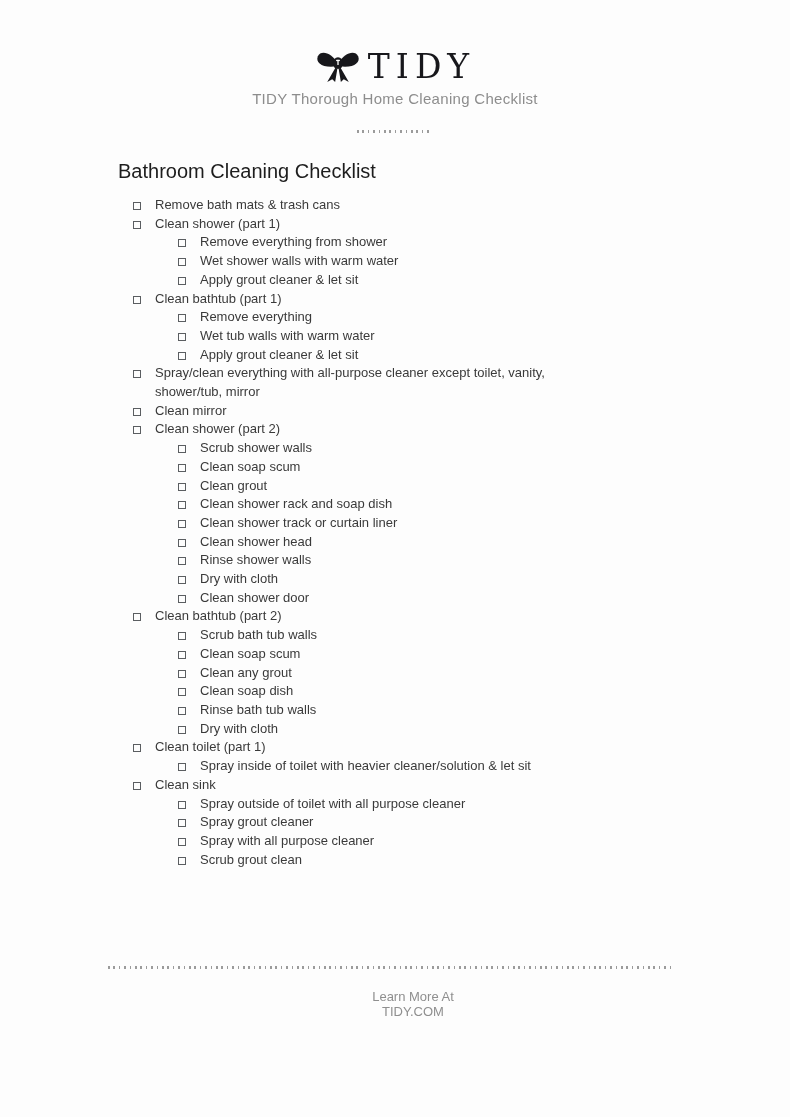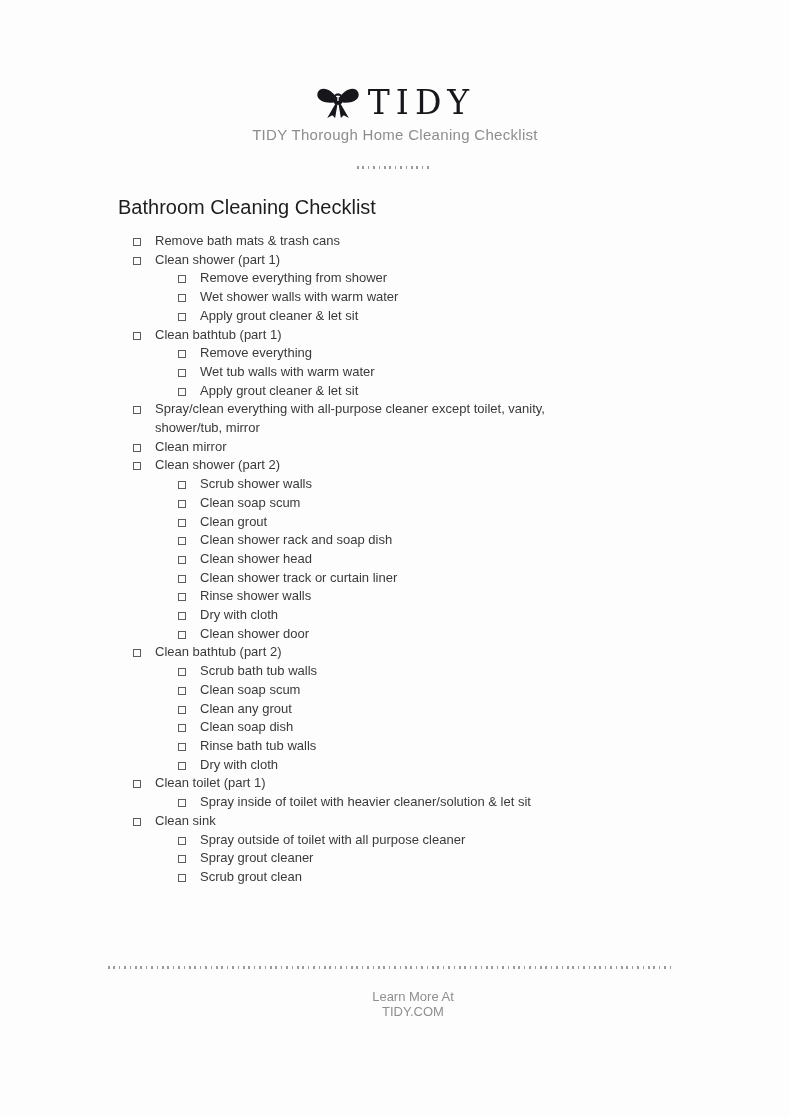--- a/index.html
+++ b/index.html
@@ -8,21 +8,21 @@
     width: 790px;
     height: 1117px;
     margin: 0 auto;
     background: #fdfdfd;
     font-family: "Liberation Sans", "DejaVu Sans", sans-serif;
     color: #3a3a3a;
     overflow: hidden;
   }
 
   
-  .header { padding-top: 82px; text-align: center; }
+  .header { padding-top: 46px; text-align: center; }
   .logo-row {
     display: flex; justify-content: center; align-items: center;
     gap: 7px; height: 42px;
   }
   .logo-text {
     font-family: "DejaVu Serif", "Liberation Serif", serif;
     font-size: 33px; line-height: 36px;
     letter-spacing: 6px;
     color: #17171b;
     font-weight: 400;
@@ -153,28 +153,28 @@
       <div class="row lvl2">
         <span class="box"></span>
         <span class="txt">Clean grout</span>
       </div>
       <div class="row lvl2">
         <span class="box"></span>
         <span class="txt">Clean shower rack and soap dish</span>
       </div>
       <div class="row lvl2">
         <span class="box"></span>
+        <span class="txt">Clean shower track or curtain liner</span>
+      </div>
+      <div class="row lvl2">
+        <span class="box"></span>
         <span class="txt">Clean shower head</span>
       </div>
       <div class="row lvl2">
         <span class="box"></span>
-        <span class="txt">Clean shower track or curtain liner</span>
-      </div>
-      <div class="row lvl2">
-        <span class="box"></span>
         <span class="txt">Rinse shower walls</span>
       </div>
       <div class="row lvl2">
         <span class="box"></span>
         <span class="txt">Dry with cloth</span>
       </div>
       <div class="row lvl2">
         <span class="box"></span>
         <span class="txt">Clean shower door</span>
       </div>
@@ -218,20 +218,24 @@
         <span class="box"></span>
         <span class="txt">Clean sink</span>
       </div>
       <div class="row lvl2">
         <span class="box"></span>
         <span class="txt">Spray outside of toilet with all purpose cleaner</span>
       </div>
       <div class="row lvl2">
         <span class="box"></span>
         <span class="txt">Spray grout cleaner</span>
+      </div>
+      <div class="row lvl2">
+        <span class="box"></span>
+        <span class="txt">Spray with all purpose cleaner</span>
       </div>
       <div class="row lvl2">
         <span class="box"></span>
         <span class="txt">Scrub grout clean</span>
       </div>
     </div>
 
   <div class="dots bottom-dots"></div>
   <div class="footer-text">
     <div>Learn More At</div>

